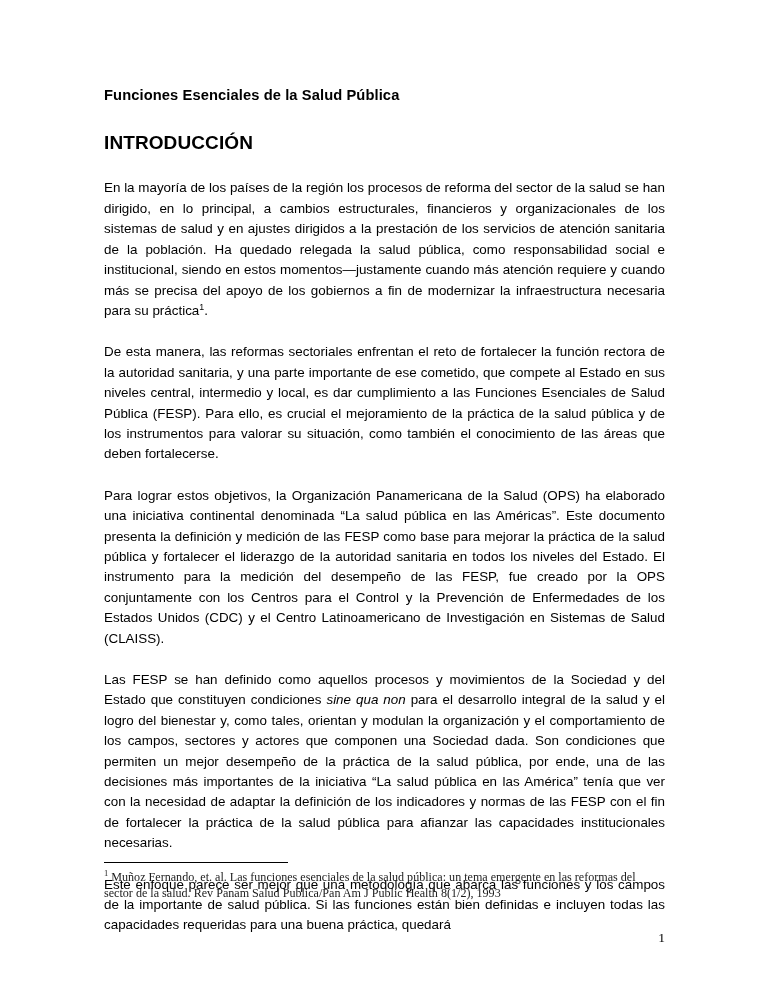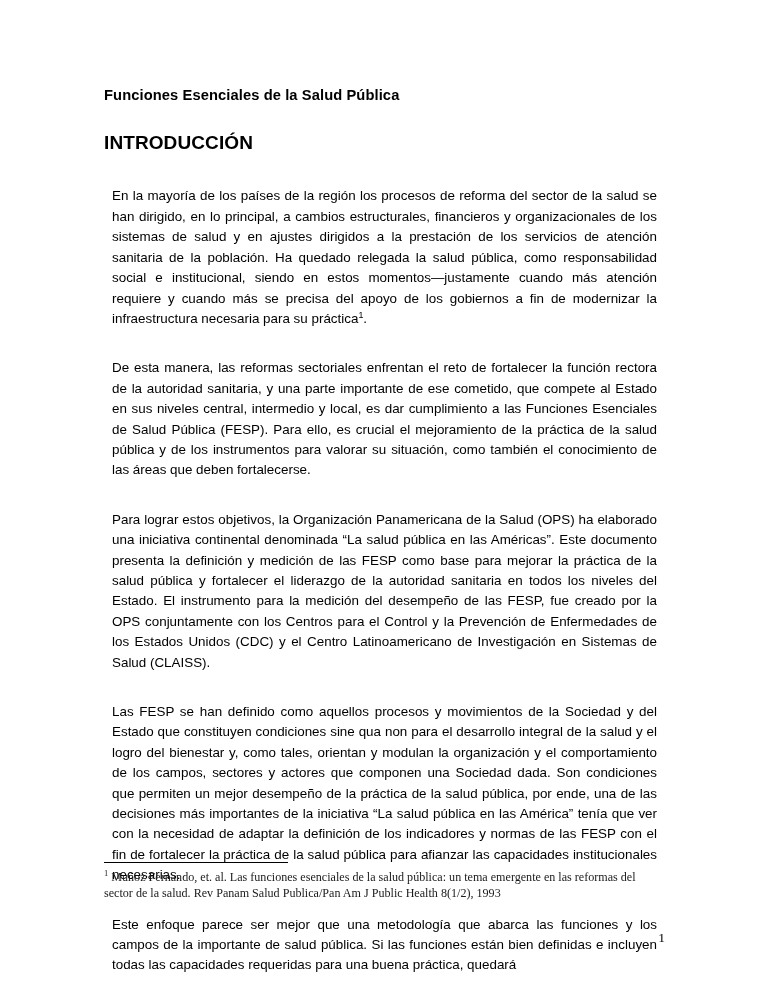--- a/index.html
+++ b/index.html
@@ -41,28 +41,29 @@
     line-height: 1.35;
     margin: 0;
     padding-top: 24px;
     letter-spacing: 0.1px;
   }
   p.body-par {
     font-size: 13.4px;
     line-height: 20.4px;
     text-align: justify;
     text-justify: inter-word;
-    margin: 8px;
+    margin: 0;
     padding-top: 21px;
     hyphens: none;
   }
   p.body-par:first-of-type {
     padding-top: 23px;
   }
   .italic {
+    font-style: italic;
   }
   sup.fn-ref {
     font-size: 0.66em;
     vertical-align: super;
     line-height: 0;
   }
   .footnote-area {
     position: absolute;
     left: 104px;
     top: 862px;

